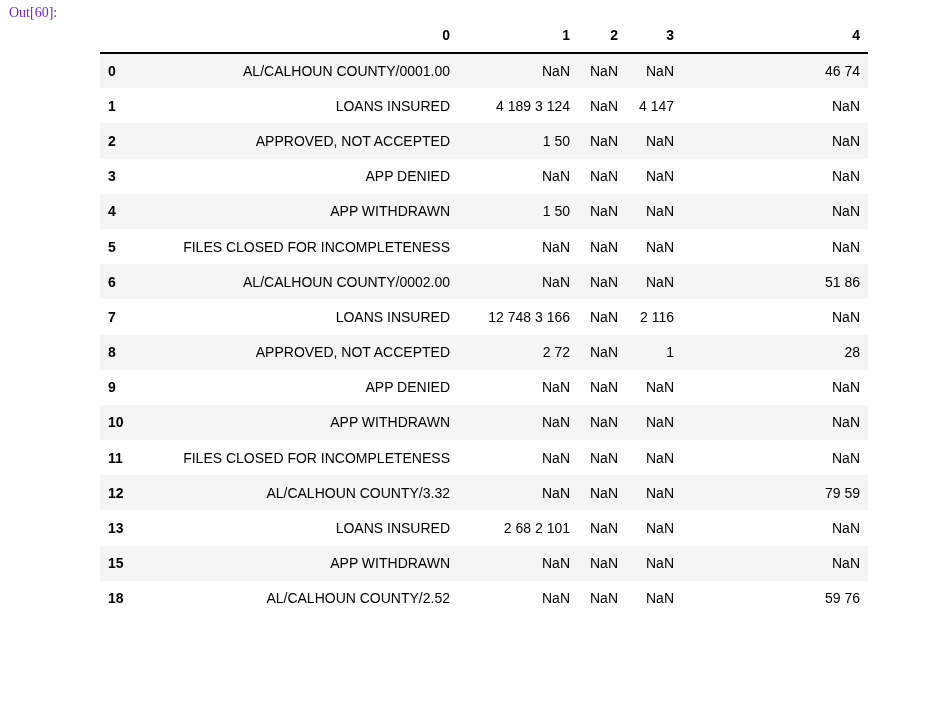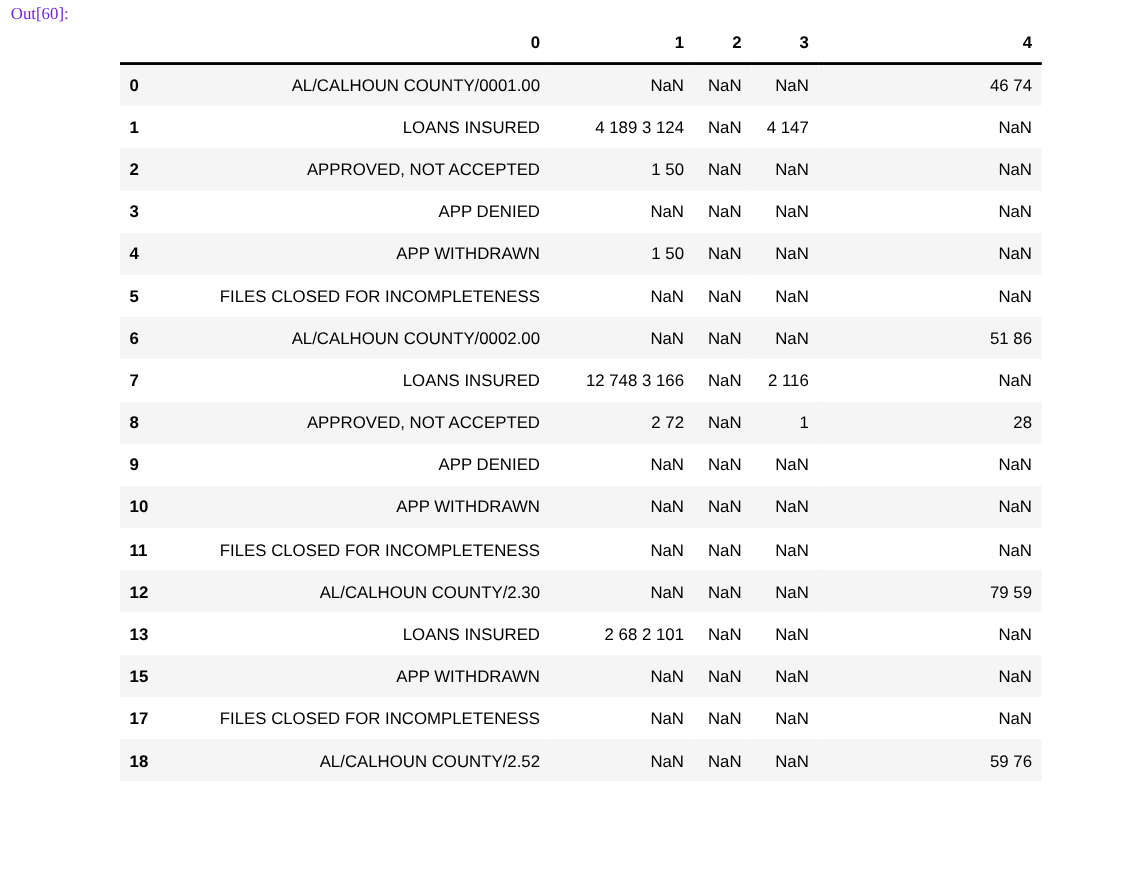--- a/index.html
+++ b/index.html
@@ -191,45 +191,37 @@
         <tr>
           <th>11</th>
           <td>FILES CLOSED FOR INCOMPLETENESS</td>
           <td>NaN</td>
           <td>NaN</td>
           <td>NaN</td>
           <td>NaN</td>
         </tr>
         <tr>
           <th>12</th>
-          <td>AL/CALHOUN COUNTY/2.30</td>
+          <td>AL/CALHOUN COUNTY/3.32</td>
           <td>NaN</td>
           <td>NaN</td>
           <td>NaN</td>
           <td>79 59</td>
         </tr>
         <tr>
           <th>13</th>
           <td>LOANS INSURED</td>
           <td>2 68 2 101</td>
           <td>NaN</td>
           <td>NaN</td>
           <td>NaN</td>
         </tr>
         <tr>
           <th>15</th>
           <td>APP WITHDRAWN</td>
-          <td>NaN</td>
-          <td>NaN</td>
-          <td>NaN</td>
-          <td>NaN</td>
-        </tr>
-        <tr>
-          <th>17</th>
-          <td>FILES CLOSED FOR INCOMPLETENESS</td>
           <td>NaN</td>
           <td>NaN</td>
           <td>NaN</td>
           <td>NaN</td>
         </tr>
         <tr>
           <th>18</th>
           <td>AL/CALHOUN COUNTY/2.52</td>
           <td>NaN</td>
           <td>NaN</td>

